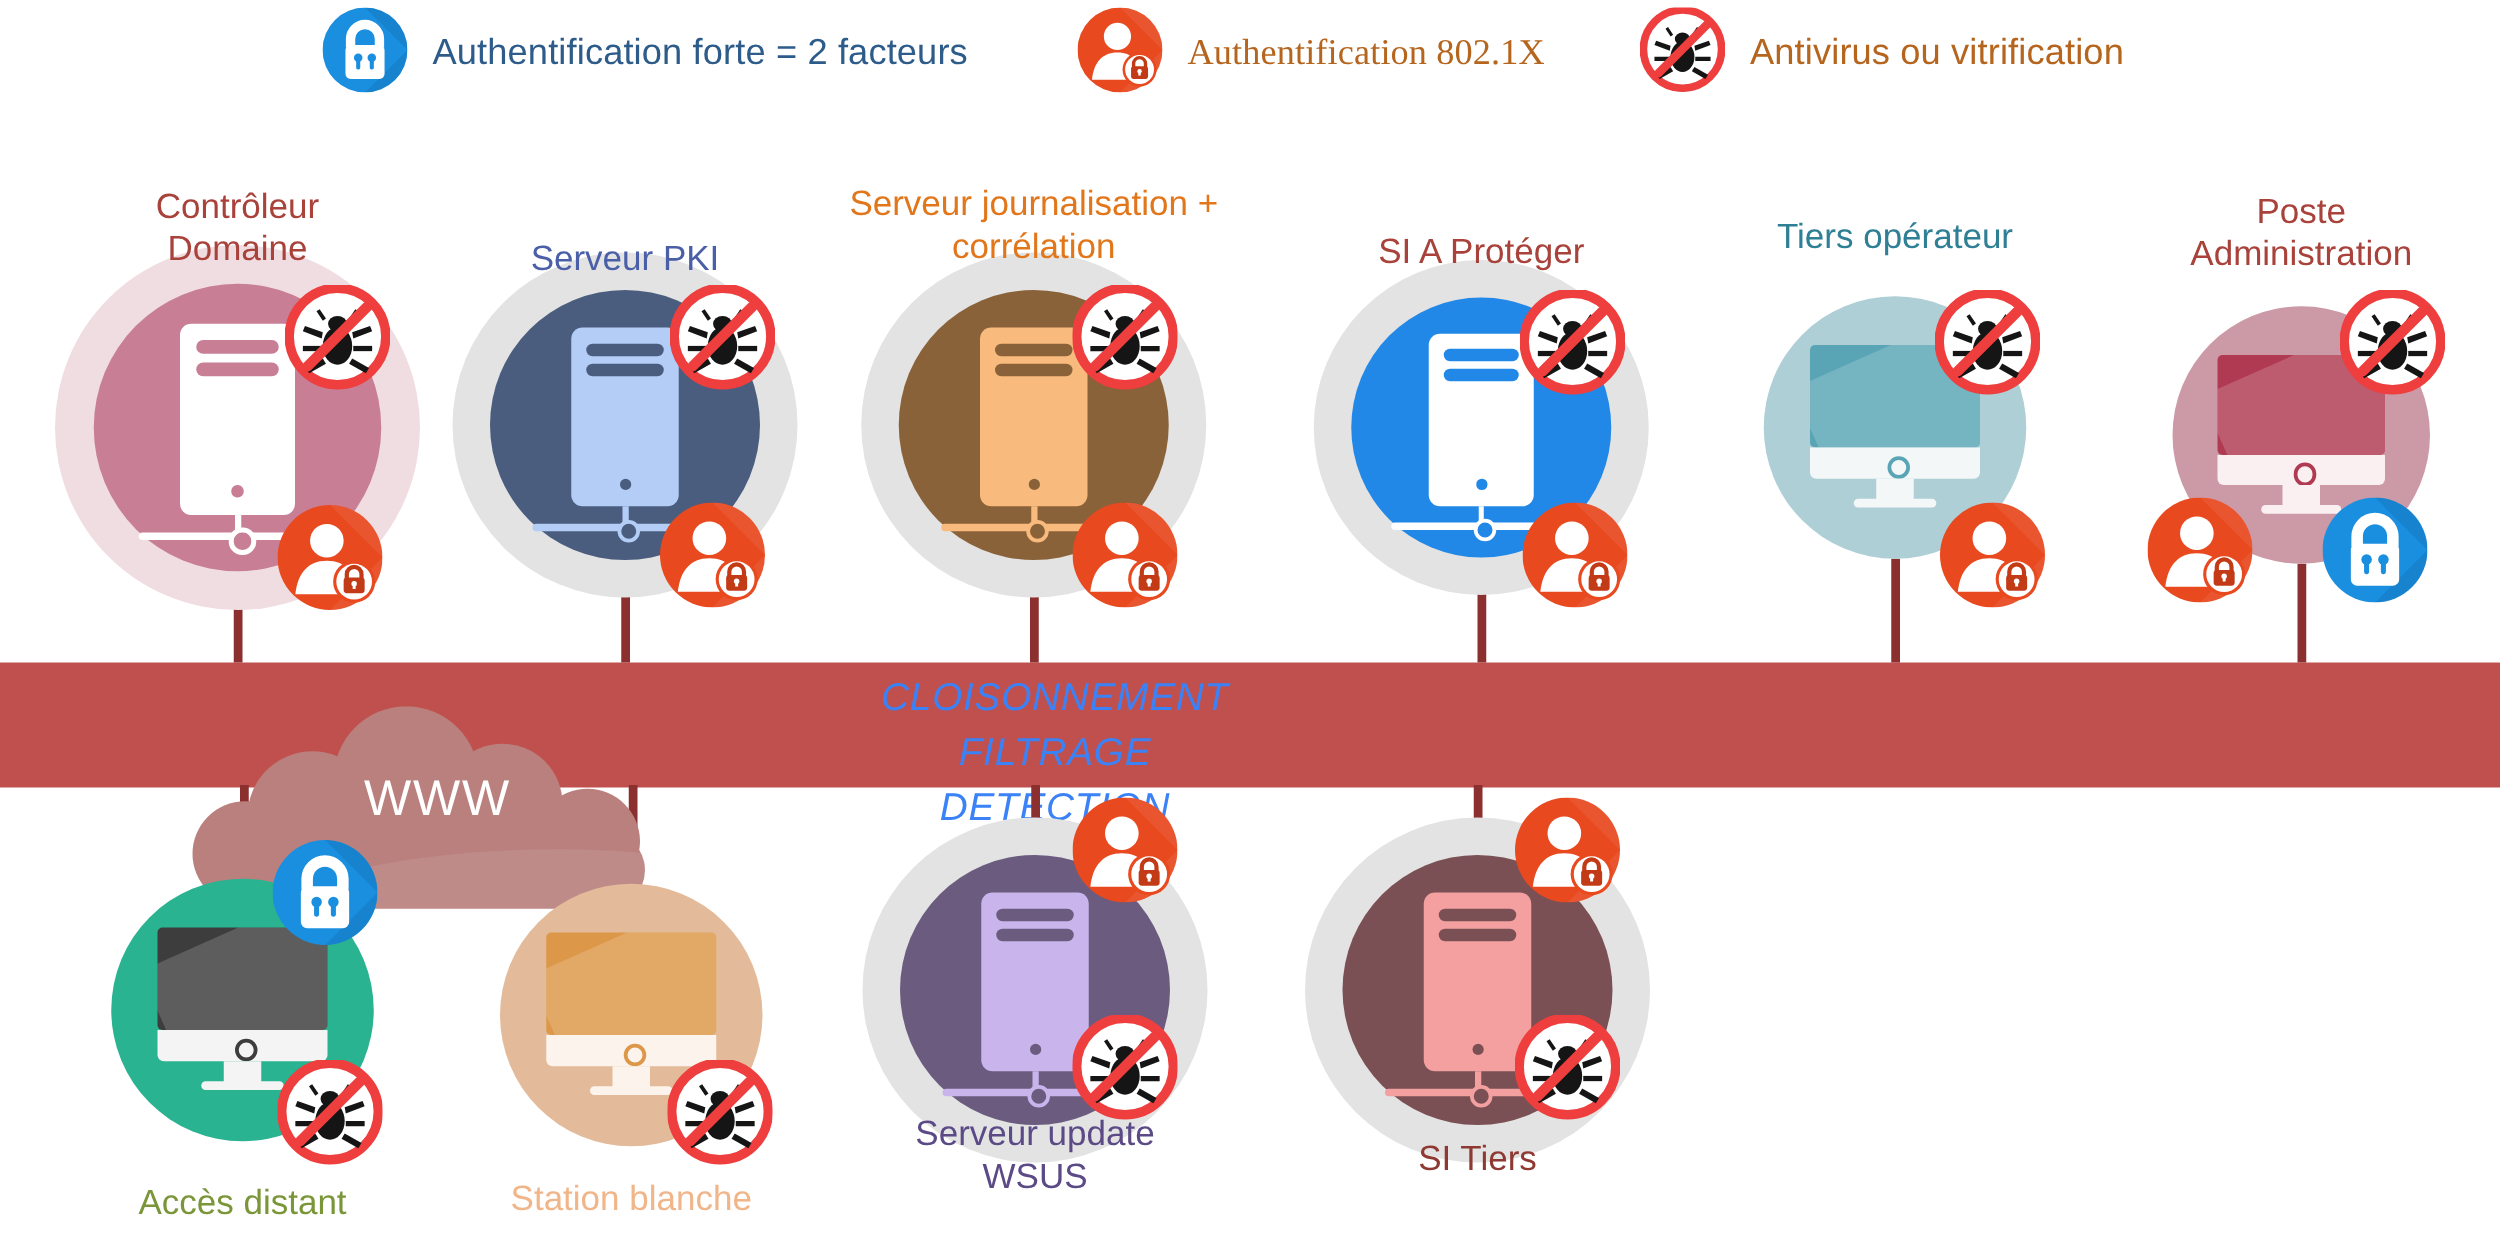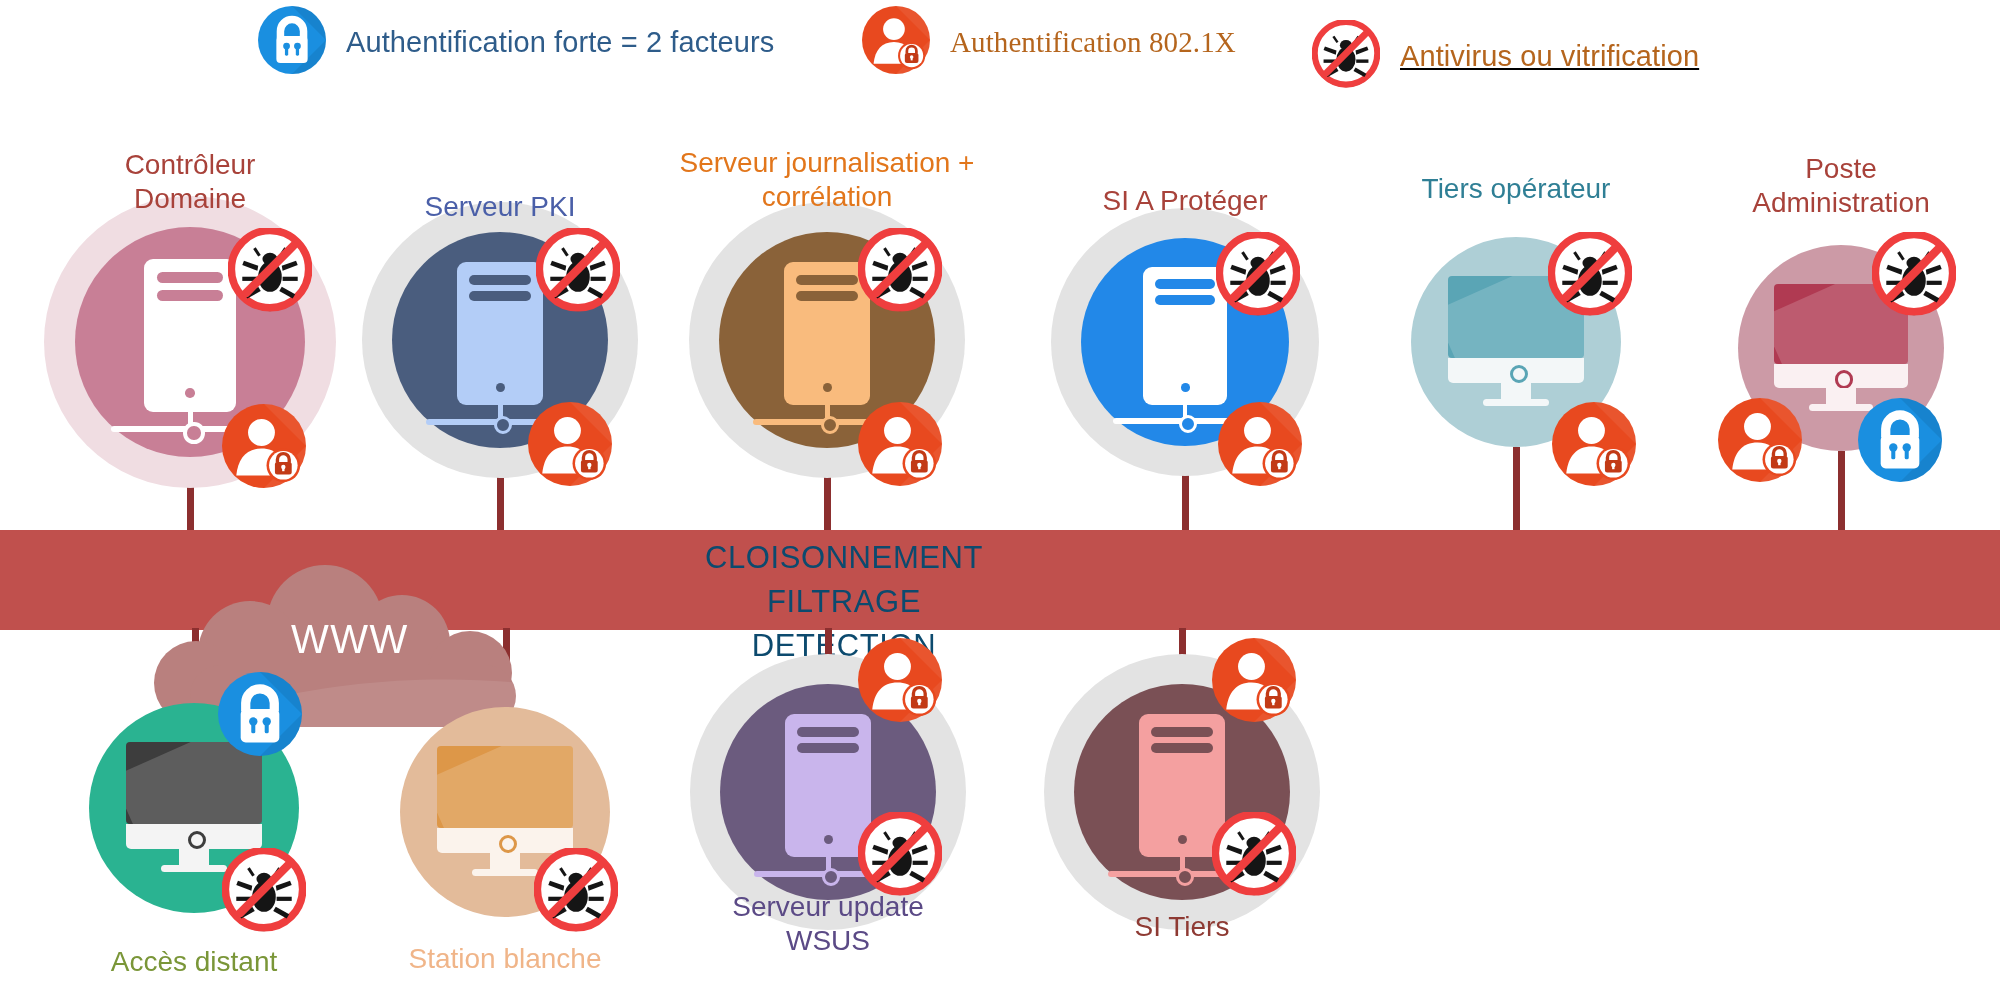--- a/index.html
+++ b/index.html
@@ -13,22 +13,22 @@
   #stage{position:absolute;left:0;top:0;width:2000px;height:1007px;}
 
   
   .legend{position:absolute;left:0;top:0;width:2000px;height:88px;}
   .legend-item{position:absolute;display:flex;align-items:center;height:72px;}
   .legend-badge{width:68px;height:72px;flex:0 0 68px;position:relative;}
   .legend-label{font-size:29px;margin-left:20px;white-space:nowrap;letter-spacing:.1px;}
 
   
   .band{position:absolute;left:0;width:2000px;background:#c0504d;}
-  .band-text{position:absolute;width:1688px;text-align:center;color:#0c4a6e;
-      font-size:31px;line-height:44px;letter-spacing:.6px;}
+  .band-text{position:absolute;width:1688px;text-align:center;color:#3b82f6;
+      font-size:31px;line-height:44px;letter-spacing:.6px;font-style:italic;}
 
   
   .stem{position:absolute;width:7px;background:#8c2f2f;}
 
   
   .node{position:absolute;}
   .halo{position:absolute;border-radius:50%;}
   .disc{position:absolute;border-radius:50%;}
   .nlabel{position:absolute;text-align:center;font-size:28px;line-height:34px;white-space:pre-line;}
 
@@ -607,21 +607,21 @@
       <path d="M47 53 C29 53 19 65 17 85 L77 85 C75 65 65 53 47 53 Z" fill="#ffffff"></path>
       <circle cx="73" cy="73" r="20" fill="#e8491f"></circle>
       <circle cx="73" cy="73" r="17" fill="#ffffff"></circle>
       <path d="M66 70 v-4 a7 7 0 0 1 14 0 v4" fill="none" stroke="#c23a16" stroke-width="4"></path>
       <rect x="63" y="69" width="20" height="15" rx="3" fill="#c23a16"></rect>
       <circle cx="73" cy="75" r="2.6" fill="#ffffff"></circle>
       <rect x="71.6" y="75" width="2.8" height="5" fill="#ffffff"></rect>
     </svg></div>
         <div class="legend-label" style="color: rgb(181, 101, 29); font-family: Liberation Serif, serif;">Authentification 802.1X</div>
       </div>
-      <div class="legend-item" style="left: 1312px; top: 20px; text-decoration: underline;">
+      <div class="legend-item" style="left: 1312px; top: 6px;">
         <div class="legend-badge"><svg viewBox="0 0 100 100">
       <circle cx="50" cy="50" r="49" fill="#1a1a1a" opacity=".55"></circle>
       <circle cx="50" cy="49" r="47" fill="#ffffff"></circle>
       <circle cx="50" cy="49" r="46" fill="none" stroke="#ef3e3e" stroke-width="9"></circle>
       <g fill="#151515">
         <path d="M36 34 L30 25 L33 23 L39 32 Z"></path>
         <path d="M64 34 L70 25 L67 23 L61 32 Z"></path>
         <ellipse cx="50" cy="37" rx="9" ry="7.5"></ellipse>
         <ellipse cx="50" cy="58" rx="14" ry="18"></ellipse>
         <path d="M36 45 L19 39 L17 44 L35 51 Z"></path>

